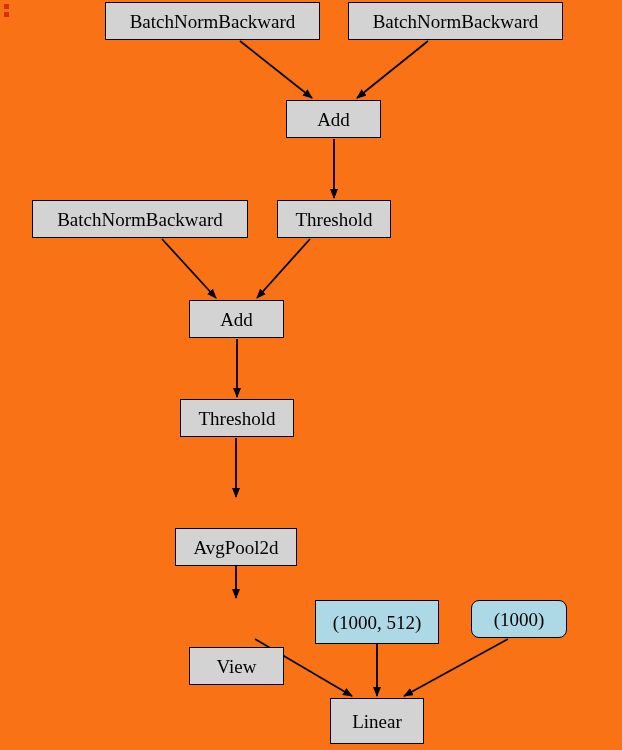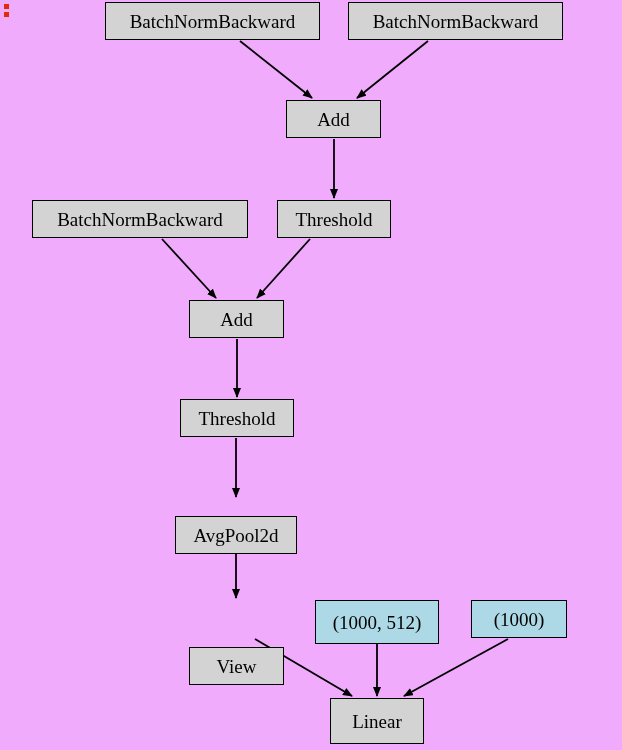--- a/index.html
+++ b/index.html
@@ -8,21 +8,21 @@
     padding: 0;
     background: #ffffff;
   }
   body {
     font-family: "Liberation Serif", "DejaVu Serif", serif;
   }
   #graph-canvas {
     position: relative;
     width: 622px;
     height: 750px;
-    background: #f0abfc;
+    background: #f97316;
     overflow: hidden;
   }
   #edge-layer {
     position: absolute;
     left: 0;
     top: 0;
     width: 622px;
     height: 750px;
     pointer-events: none;
   }
@@ -104,30 +104,30 @@
       </div>
       <div class="gnode op" style="left: 277px; top: 200px; width: 114px; height: 38px;">
         <span>Threshold</span>
       </div>
       <div class="gnode op" style="left: 189px; top: 300px; width: 95px; height: 38px;">
         <span>Add</span>
       </div>
       <div class="gnode op" style="left: 180px; top: 399px; width: 114px; height: 38px;">
         <span>Threshold</span>
       </div>
-      <div class="gnode op" style="left: 175px; top: 516px; width: 122px; height: 38px;">
+      <div class="gnode op" style="left: 175px; top: 528px; width: 122px; height: 38px;">
         <span>AvgPool2d</span>
       </div>
       <div class="gnode op" style="left: 189px; top: 600px; width: 95px; height: 38px; margin-top: 47px;">
         <span>View</span>
       </div>
       <div class="gnode param" style="left: 315px; top: 600px; width: 124px; height: 44px;">
         <span>(1000, 512)</span>
       </div>
-      <div class="gnode param" style="left: 471px; top: 600px; width: 96px; height: 38px;">
+      <div class="gnode param" style="left: 471px; top: 600px; width: 96px; height: 38px; border-radius: 8px;">
         <span>(1000)</span>
       </div>
       <div class="gnode op" style="left: 330px; top: 698px; width: 94px; height: 46px;">
         <span>Linear</span>
       </div>
     </div>
 
 </div>
 
 </body></html>

